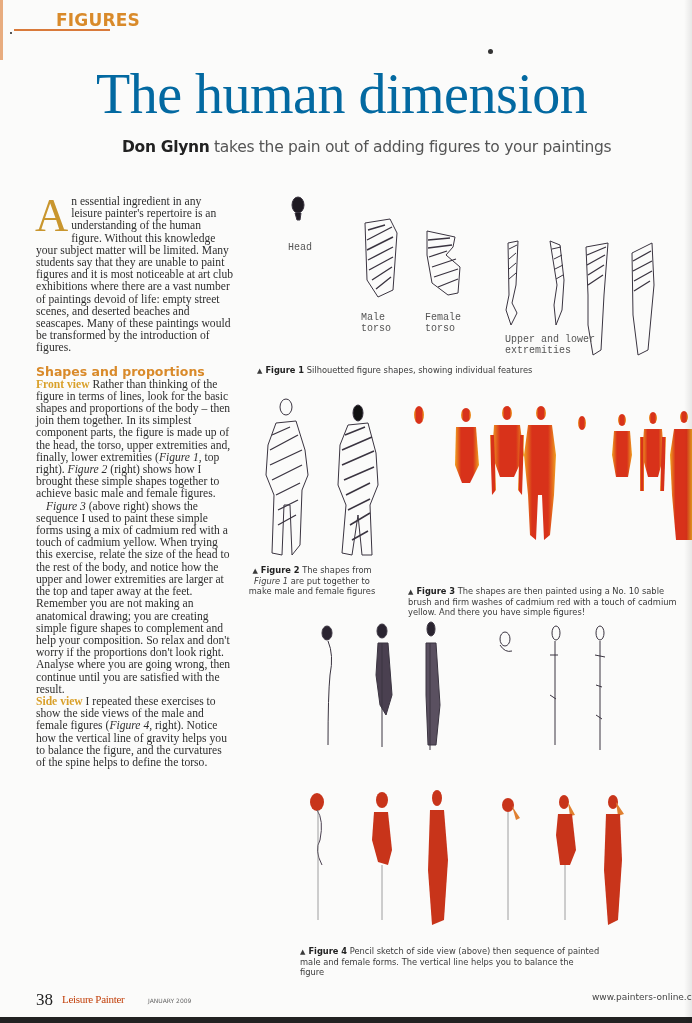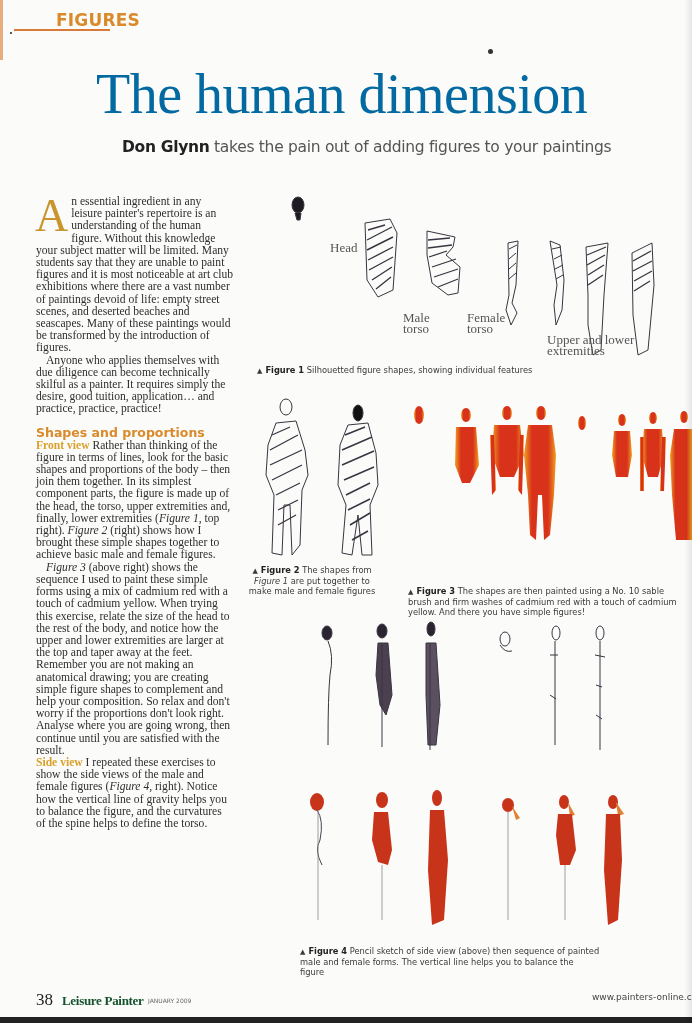--- a/index.html
+++ b/index.html
@@ -40,44 +40,43 @@
     font-size: 12.5px; line-height: 14px; margin-top: 10px;
   }
   .runin { color: #d9a02a; font-weight: bold; }
   .col i { font-style: italic; }
 
   .caption {
     font-family: "DejaVu Sans", sans-serif; font-size: 8.3px; line-height: 10px; color: #3a3a3a;
   }
   .caption b { color: #222; }
   .tri { font-size: 7px; margin-right: 3px; }
-  .label { font-family: Liberation Serif, serif; font-size: 13px; line-height: 10px; color: #555; margin-left: 42px; }
+  .label { font-family: Liberation Mono, monospace; font-size: 10px; line-height: 10px; color: #555; }
 
   .footer-page { left: 36px; top: 990px; font-size: 17px; color: #222; }
-  .footer-mag { left: 62px; top: 993px; font-family: "Liberation Serif", serif; font-weight: bold; font-size: 13px; color: #14532d; letter-spacing: -0.3px; }
+  .footer-mag { left: 62px; top: 993px; font-family: "Liberation Serif", serif; font-weight: normal; font-size: 11px; color: #c2410c; letter-spacing: -0.3px; }
   .footer-date { left: 148px; top: 997px; font-family: "DejaVu Sans", sans-serif; font-size: 6px; color: #666; }
   .footer-url { left: 592px; top: 992px; font-family: "DejaVu Sans", sans-serif; font-size: 9px; color: #444; white-space: nowrap; }
   .bottom-bar { left: 0; top: 1017px; width: 692px; height: 6px; background: #222; }
   .right-shadow { left: 684px; top: 0; width: 8px; height: 1023px; background: linear-gradient(to right, rgba(0,0,0,0), rgba(0,0,0,.08)); }
 </style>
 </head>
 <body>
 
 <div class="abs left-edge"></div>
 <div class="abs section-tag">FIGURES</div>
 <div class="abs section-rule"></div>
 <div class="abs dot-mark"></div>
 <div class="abs ink-dot"></div>
 
 <h1 class="abs headline" style="margin:0;font-weight:normal;">The human dimension</h1>
 <div class="abs standfirst"><span class="author">Don Glynn</span><span> takes the pain out of adding figures to your paintings</span></div>
 
 <div class="abs col">
   <p><span class="dropcap">A</span><span>n essential ingredient in any leisure painter's repertoire is an understanding of the human figure. Without this knowledge your subject matter will be limited. Many students say that they are unable to paint figures and it is most noticeable at art club exhibitions where there are a vast number of paintings devoid of life: empty street scenes, and deserted beaches and seascapes. Many of these paintings would be transformed by the introduction of figures.</span></p>
-  <p class="indent">Anyone who applies themselves with due diligence can become technically skilful as a painter. It requires simply the desire, good tuition, application… and practice, practice, practice!</p>
   <div class="subhead">Shapes and proportions</div>
   <p><span class="runin">Front view</span><span> Rather than thinking of the figure in terms of lines, look for the basic shapes and proportions of the body – then join them together. In its simplest component parts, the figure is made up of the head, the torso, upper extremities and, finally, lower extremities (</span><i>Figure 1,</i><span> top right). </span><i>Figure 2</i><span> (right) shows how I brought these simple shapes together to achieve basic male and female figures.</span></p>
   <p class="indent"><i>Figure 3</i><span> (above right) shows the sequence I used to paint these simple forms using a mix of cadmium red with a touch of cadmium yellow. When trying this exercise, relate the size of the head to the rest of the body, and notice how the upper and lower extremities are larger at the top and taper away at the feet. Remember you are not making an anatomical drawing; you are creating simple figure shapes to complement and help your composition. So relax and don't worry if the proportions don't look right. Analyse where you are going wrong, then continue until you are satisfied with the result.</span></p>
   <p><span class="runin">Side view</span><span> I repeated these exercises to show the side views of the male and female figures (</span><i>Figure 4,</i><span> right). Notice how the vertical line of gravity helps you to balance the figure, and the curvatures of the spine helps to define the torso.</span></p>
 </div>
 
 <svg class="abs" style="left:250px;top:185px;" width="440" height="178">
   <g fill="none" stroke="#3a3440" stroke-width="1">
 
     <ellipse cx="48" cy="20" rx="6" ry="8" fill="#1e1a22"></ellipse>

